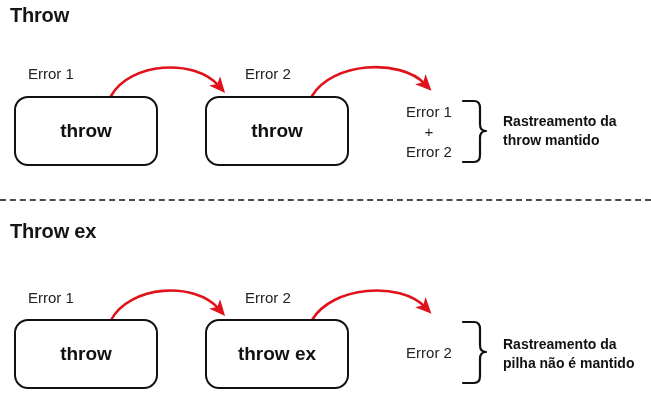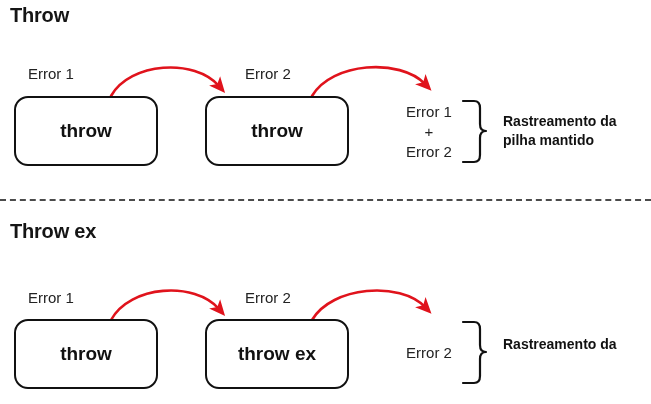--- a/index.html
+++ b/index.html
@@ -131,21 +131,21 @@
   </div>
 
   <div class="stack-group" style="left:398px; top:98px; width:62px; height:66px;">
     <span class="stack-text" style="position:relative;">Error 1</span>
     <span class="stack-text" style="position:relative;">+</span>
     <span class="stack-text" style="position:relative;">Error 2</span>
   </div>
 
   <div class="result-text" style="left:503px; top:112px;">
     <div>Rastreamento da</div>
-    <div>pilha mantido</div>
+    <div>throw mantido</div>
   </div>
 
   <div class="divider"></div>
 
   <div class="section-title" style="left:10px; top:220px;">Throw ex</div>
 
   <div class="err-label" style="left:28px; top:289px;">Error 1</div>
 
   <div class="err-label" style="left:245px; top:289px;">Error 2</div>
 
@@ -156,15 +156,16 @@
   <div class="node-box" style="left:205px; top:319px; width:144px; height:70px;">
     <span class="node-label">throw ex</span>
   </div>
 
   <div class="stack-group" style="left:398px; top:320px; width:62px; height:64px;">
     <span class="stack-text" style="position:relative;">Error 2</span>
   </div>
 
   <div class="result-text" style="left:503px; top:335px;">
     <div>Rastreamento da</div>
+    <div>pilha não é mantido</div>
   </div>
 
 </div>
 
 </body></html>

